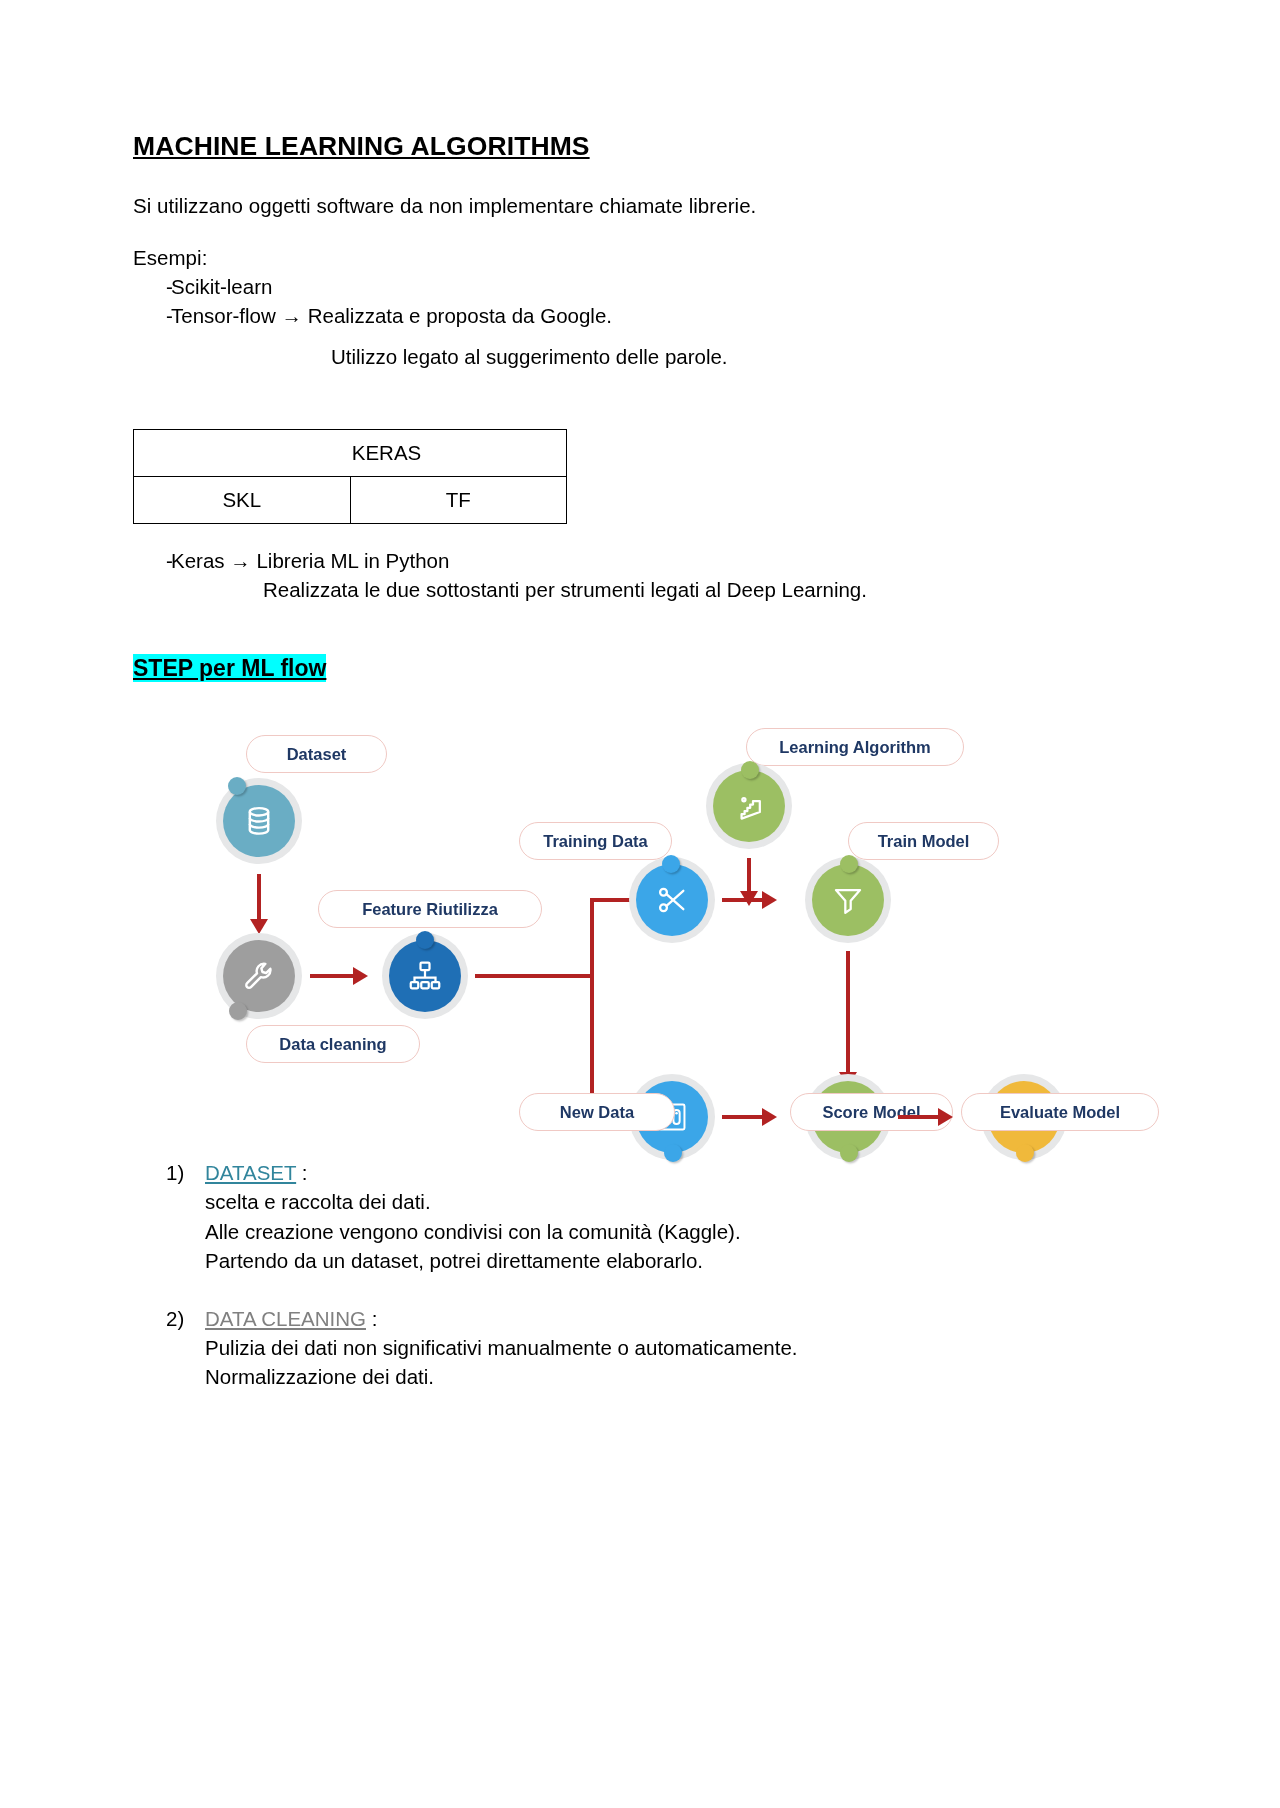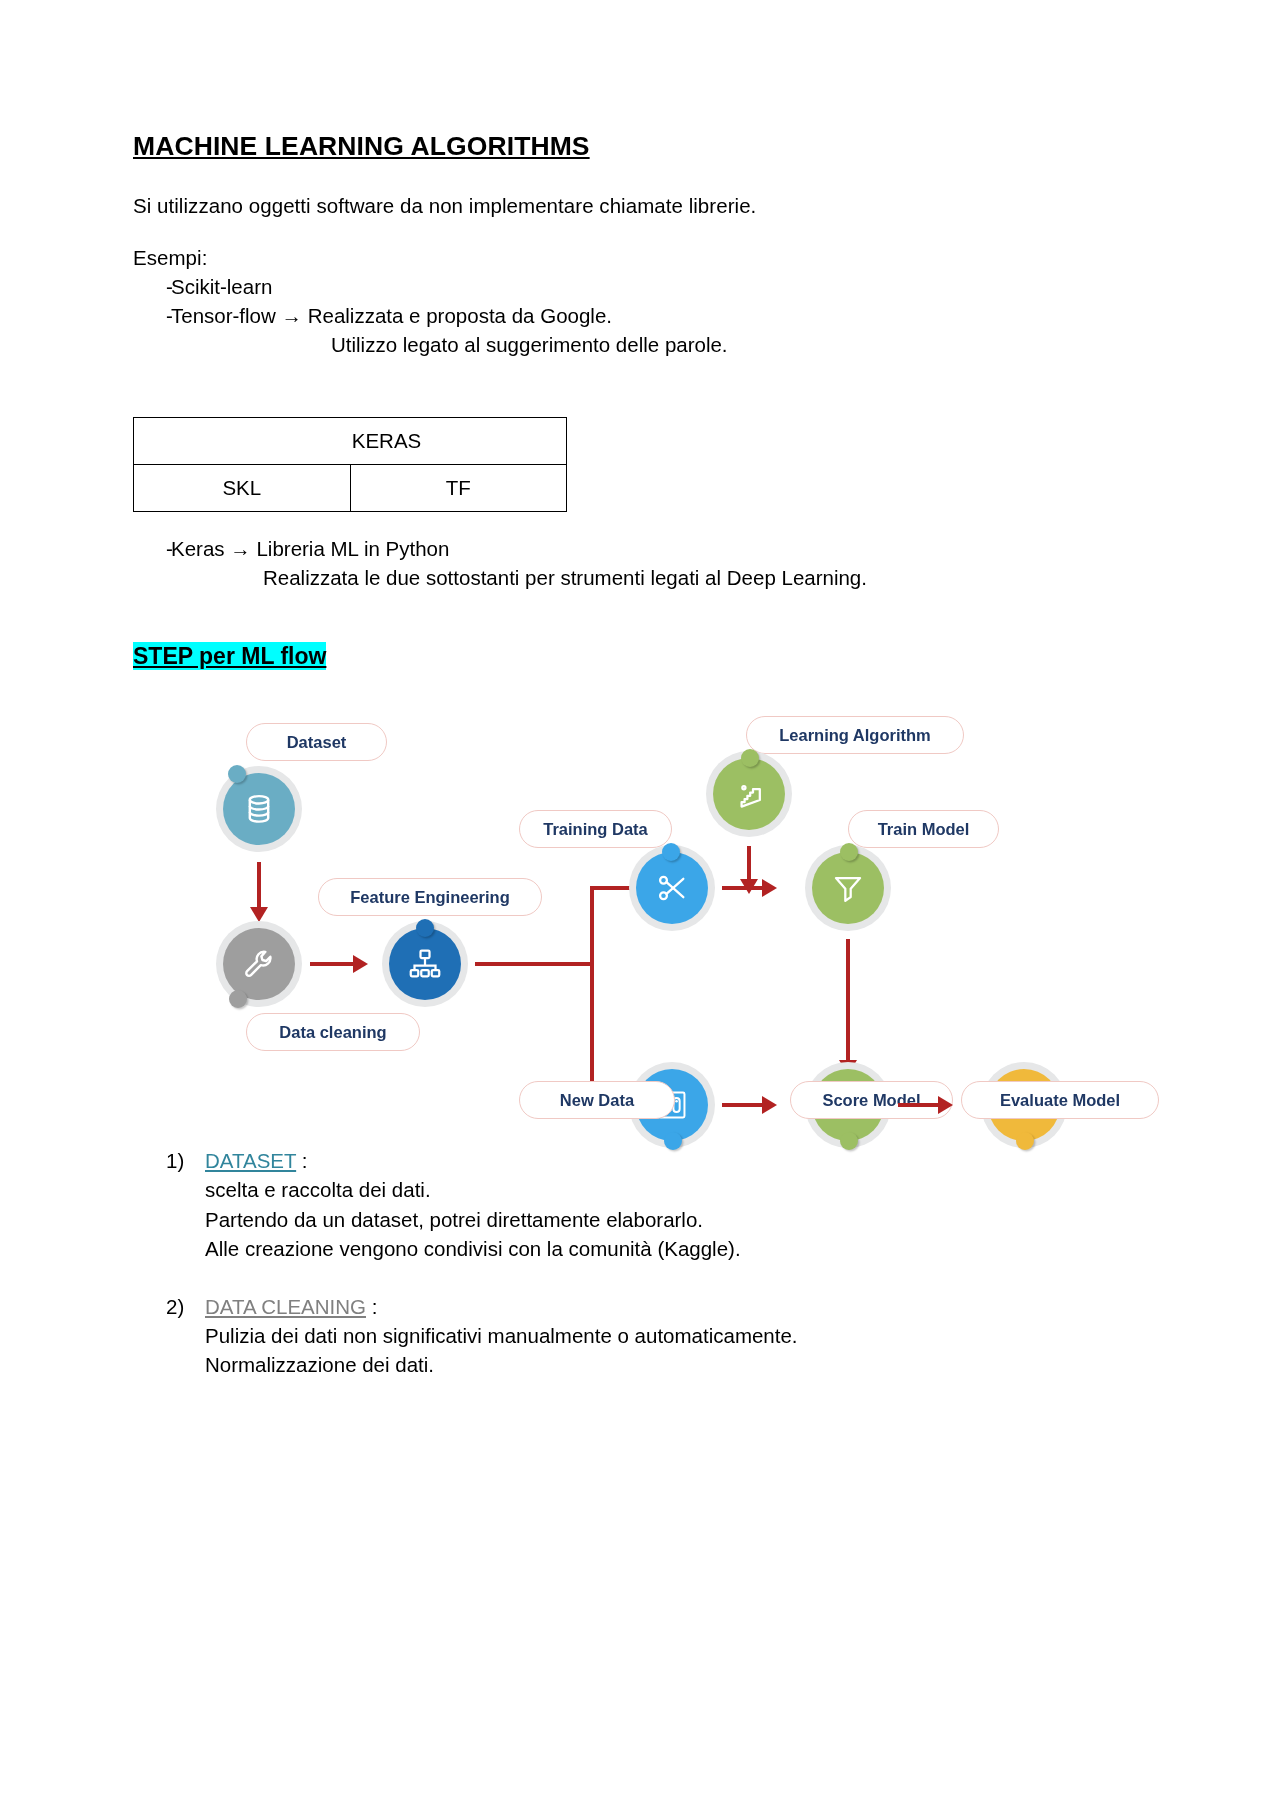--- a/index.html
+++ b/index.html
@@ -58,20 +58,21 @@
     flex: 0 0 38px;
     padding-left: 33px;
     box-sizing: border-box;
   }
   .bullet-text { flex: 1; }
 
   .sub-indent {
     font-size: 20.5px;
     line-height: 1.42;
     padding-left: 198px;
+    margin-top: 12px;
   }
   .sub-indent-2 {
     font-size: 20.5px;
     line-height: 1.42;
     padding-left: 130px;
   }
 
   
   table.keras {
     border-collapse: collapse;
@@ -272,21 +273,21 @@
       </div>
 
       <div class="pill" style="left:113px; top:313px; width:174px;">
         <span>Data cleaning</span>
       </div>
 
       <div class="arrow h" style="left:177px; top:262px; width:45px;"></div>
       <div class="ahead right" style="left:220px; top:255px;"></div>
 
       <div class="pill" style="left:185px; top:178px; width:224px;">
-        <span>Feature Engineering</span>
+        <span>Feature Riutilizza</span>
       </div>
 
       <div class="node" style="left:249px; top:221px; width:86px; height:86px;">
         <div class="disc" style="width:72px;height:72px;background:#1f6fb5;">
           <svg width="36" height="36" viewBox="0 0 24 24" fill="none" stroke="#ffffff" stroke-width="1.5">
             <rect x="9" y="3" width="6" height="5" rx="0.8"></rect>
             <path d="M12 8v3M5 16v-3h14v3M12 11v2"></path>
             <rect x="2.5" y="16" width="5" height="4.2" rx="0.8"></rect>
             <rect x="9.5" y="16" width="5" height="4.2" rx="0.8"></rect>
             <rect x="16.5" y="16" width="5" height="4.2" rx="0.8"></rect>
@@ -411,22 +412,22 @@
     </div>
     
 
     <div style="height:16px"></div>
 
     <ol class="steps">
       <li>
         <span class="num">1)</span>
         <span class="step-title c1">DATASET</span><span> :</span>
         <span class="step-line">scelta e raccolta dei dati.</span>
+        <span class="step-line">Alle creazione vengono condivisi con la comunità (Kaggle).</span>
         <span class="step-line">Partendo da un dataset, potrei direttamente elaborarlo.</span>
-        <span class="step-line">Alle creazione vengono condivisi con la comunità (Kaggle).</span>
       </li>
       <li style="margin-top:29px">
         <span class="num">2)</span>
         <span class="step-title c2">DATA CLEANING</span><span> :</span>
         <span class="step-line">Pulizia dei dati non significativi manualmente o automaticamente.</span>
         <span class="step-line">Normalizzazione dei dati.</span>
       </li>
     </ol>
 
   </div>

